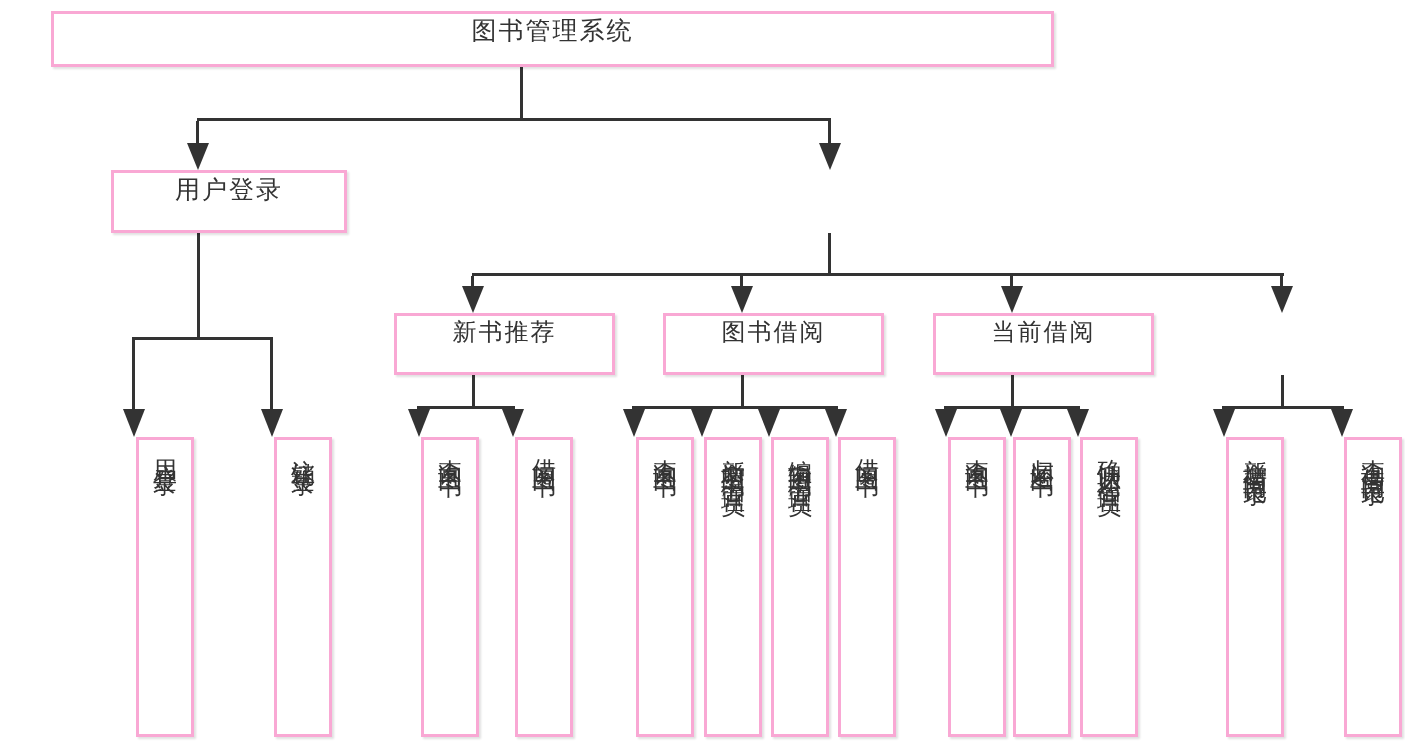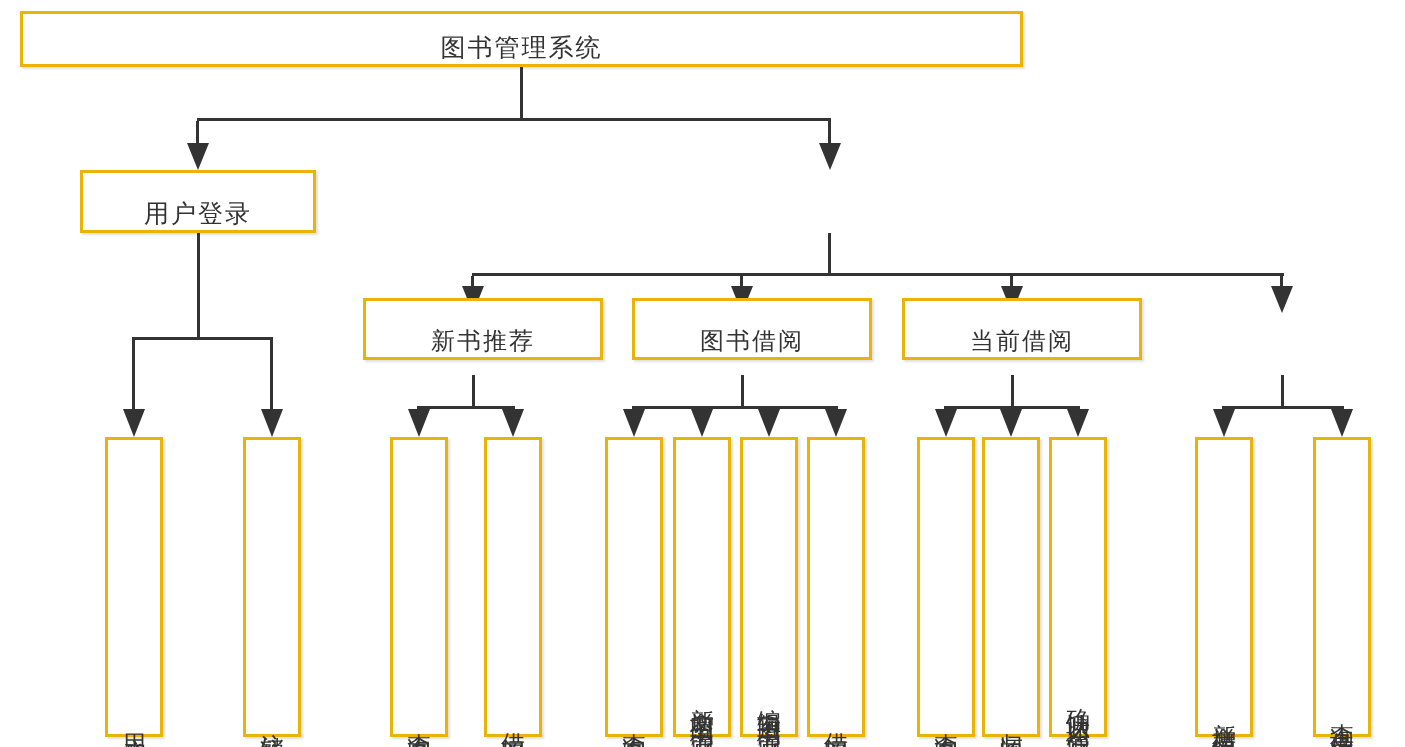--- a/index.html
+++ b/index.html
@@ -7,33 +7,34 @@
     width:1405px;height:747px;position:relative;overflow:hidden;
     background:#ffffff;
     font-family:"Liberation Sans","DejaVu Sans",sans-serif;
     color:#333333;
   }
   .stage{position:absolute;left:0;top:0;width:1405px;height:747px;}
 
   
   .node{
     position:absolute;
-    border:3px solid #eab308;
+    border:3px solid #f9a8d4;
     background:#ffffff;
     box-sizing:border-box;
-    display:flex;align-items:flex-end;justify-content:center;
+    display:flex;align-items:flex-start;justify-content:center;
     box-shadow:2px 2px 2px rgba(0,0,0,0.12);
     z-index:2;
+    margin-left:31px;
   }
   .node .hlabel{
     font-size:25px;letter-spacing:2px;color:#333333;white-space:nowrap;
   }
   .root-node{left:20px;top:11px;width:1003px;height:56px;}
   .l1-node{top:170px;width:236px;height:63px;}
-  .l2-node{top:298px;width:240px;height:62px;}
+  .l2-node{top:313px;width:221px;height:62px;}
   .l2-node .hlabel{font-size:24px;}
   .leaf{top:437px;width:58px;height:300px;}
   .vtext{
     writing-mode:vertical-rl;
     font-size:24px;letter-spacing:5px;line-height:1;
     color:#333333;white-space:nowrap;
   }
 
   
   .vline,.hline,.stem{position:absolute;background:#333333;z-index:1;}

